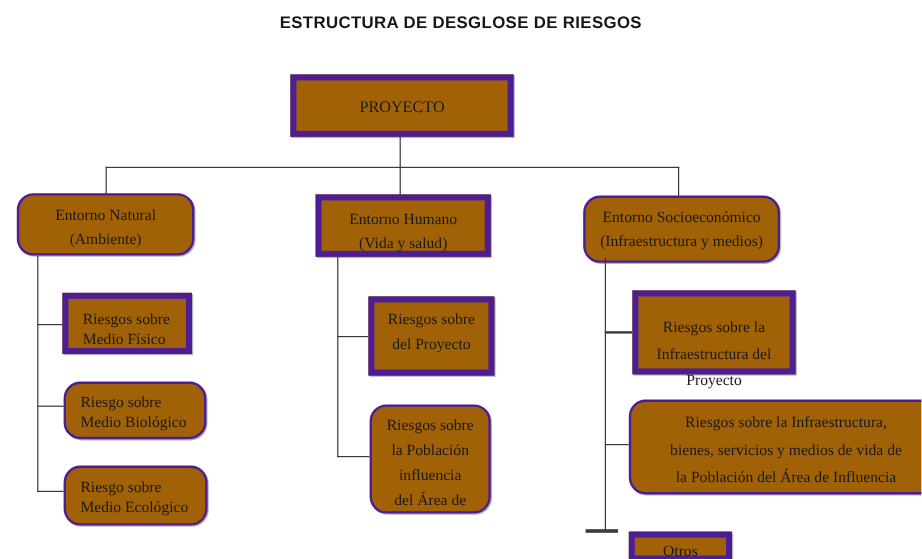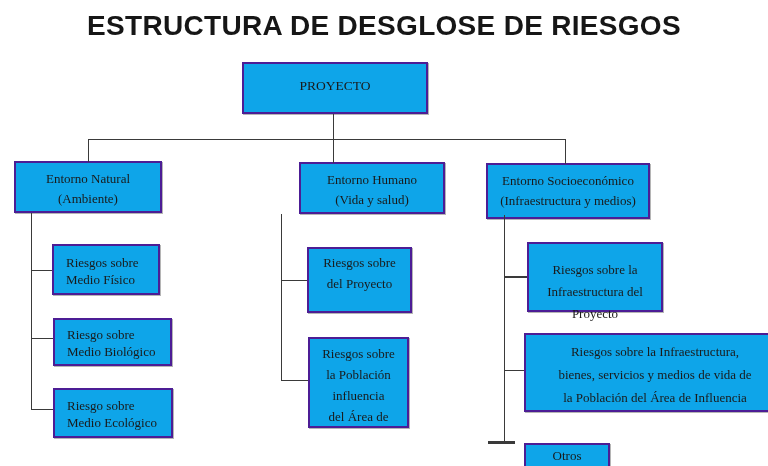--- a/index.html
+++ b/index.html
@@ -17,40 +17,40 @@
     color: #1a1a1a;
   }
   .diagram-title {
     position: absolute;
     left: 0;
     top: 10px;
     width: 768px;
     text-align: center;
     font-family: "Liberation Sans", "DejaVu Sans", sans-serif;
     font-weight: bold;
-    font-size: 28px;
+    font-size: 14px;
     letter-spacing: 0.3px;
     color: #161616;
   }
   .node {
     position: absolute;
     box-sizing: border-box;
-    background: #0ea5e9;
-    border: 2px solid #4c1d95;
+    background: #a16207;
+    border: 5px solid #4c1d95;
     box-shadow: 1px 1px 0 rgba(90,90,90,0.45);
     font-size: 13px;
     line-height: 20px;
     text-align: center;
   }
-  .node.thick { border-width: 2px; }
+  .node.thick { border-width: 2px; border-radius: 14px; }
   .node span { display: block; }
 
   .node-root       { left: 242px; top:  62px; width: 186px; height: 52px; padding-top: 12px; font-size: 13.5px; }
   .node-natural    { left:  14px; top: 161px; width: 148px; height: 52px; padding-top: 6px; }
-  .node-humano     { left: 263px; top: 162px; width: 146px; height: 52px; padding-top: 6px; margin-left: 36px; }
+  .node-humano     { left: 263px; top: 162px; width: 146px; height: 52px; padding-top: 6px; }
   .node-socio      { left: 486px; top: 163px; width: 164px; height: 56px; padding-top: 6px; }
 
   .node-fisico     { left:  52px; top: 244px; width: 108px; height: 51px; text-align: left; padding: 8px 4px 0 12px; line-height: 17px; }
   .node-biologico  { left:  53px; top: 318px; width: 119px; height: 48px; text-align: left; padding: 6px 4px 0 12px; line-height: 17px; }
   .node-ecologico  { left:  53px; top: 388px; width: 120px; height: 50px; text-align: left; padding: 7px 4px 0 12px; line-height: 17px; }
 
   .node-personal   { left: 307px; top: 247px; width: 105px; height: 66px; padding-top: 3px; line-height: 21px; }
   .node-poblacion  { left: 308px; top: 337px; width: 101px; height: 91px; padding-top: 4px; line-height: 21px; }
 
   .node-infra      { left: 527px; top: 242px; width: 136px; height: 70px; padding-top: 15px; line-height: 22px; }

